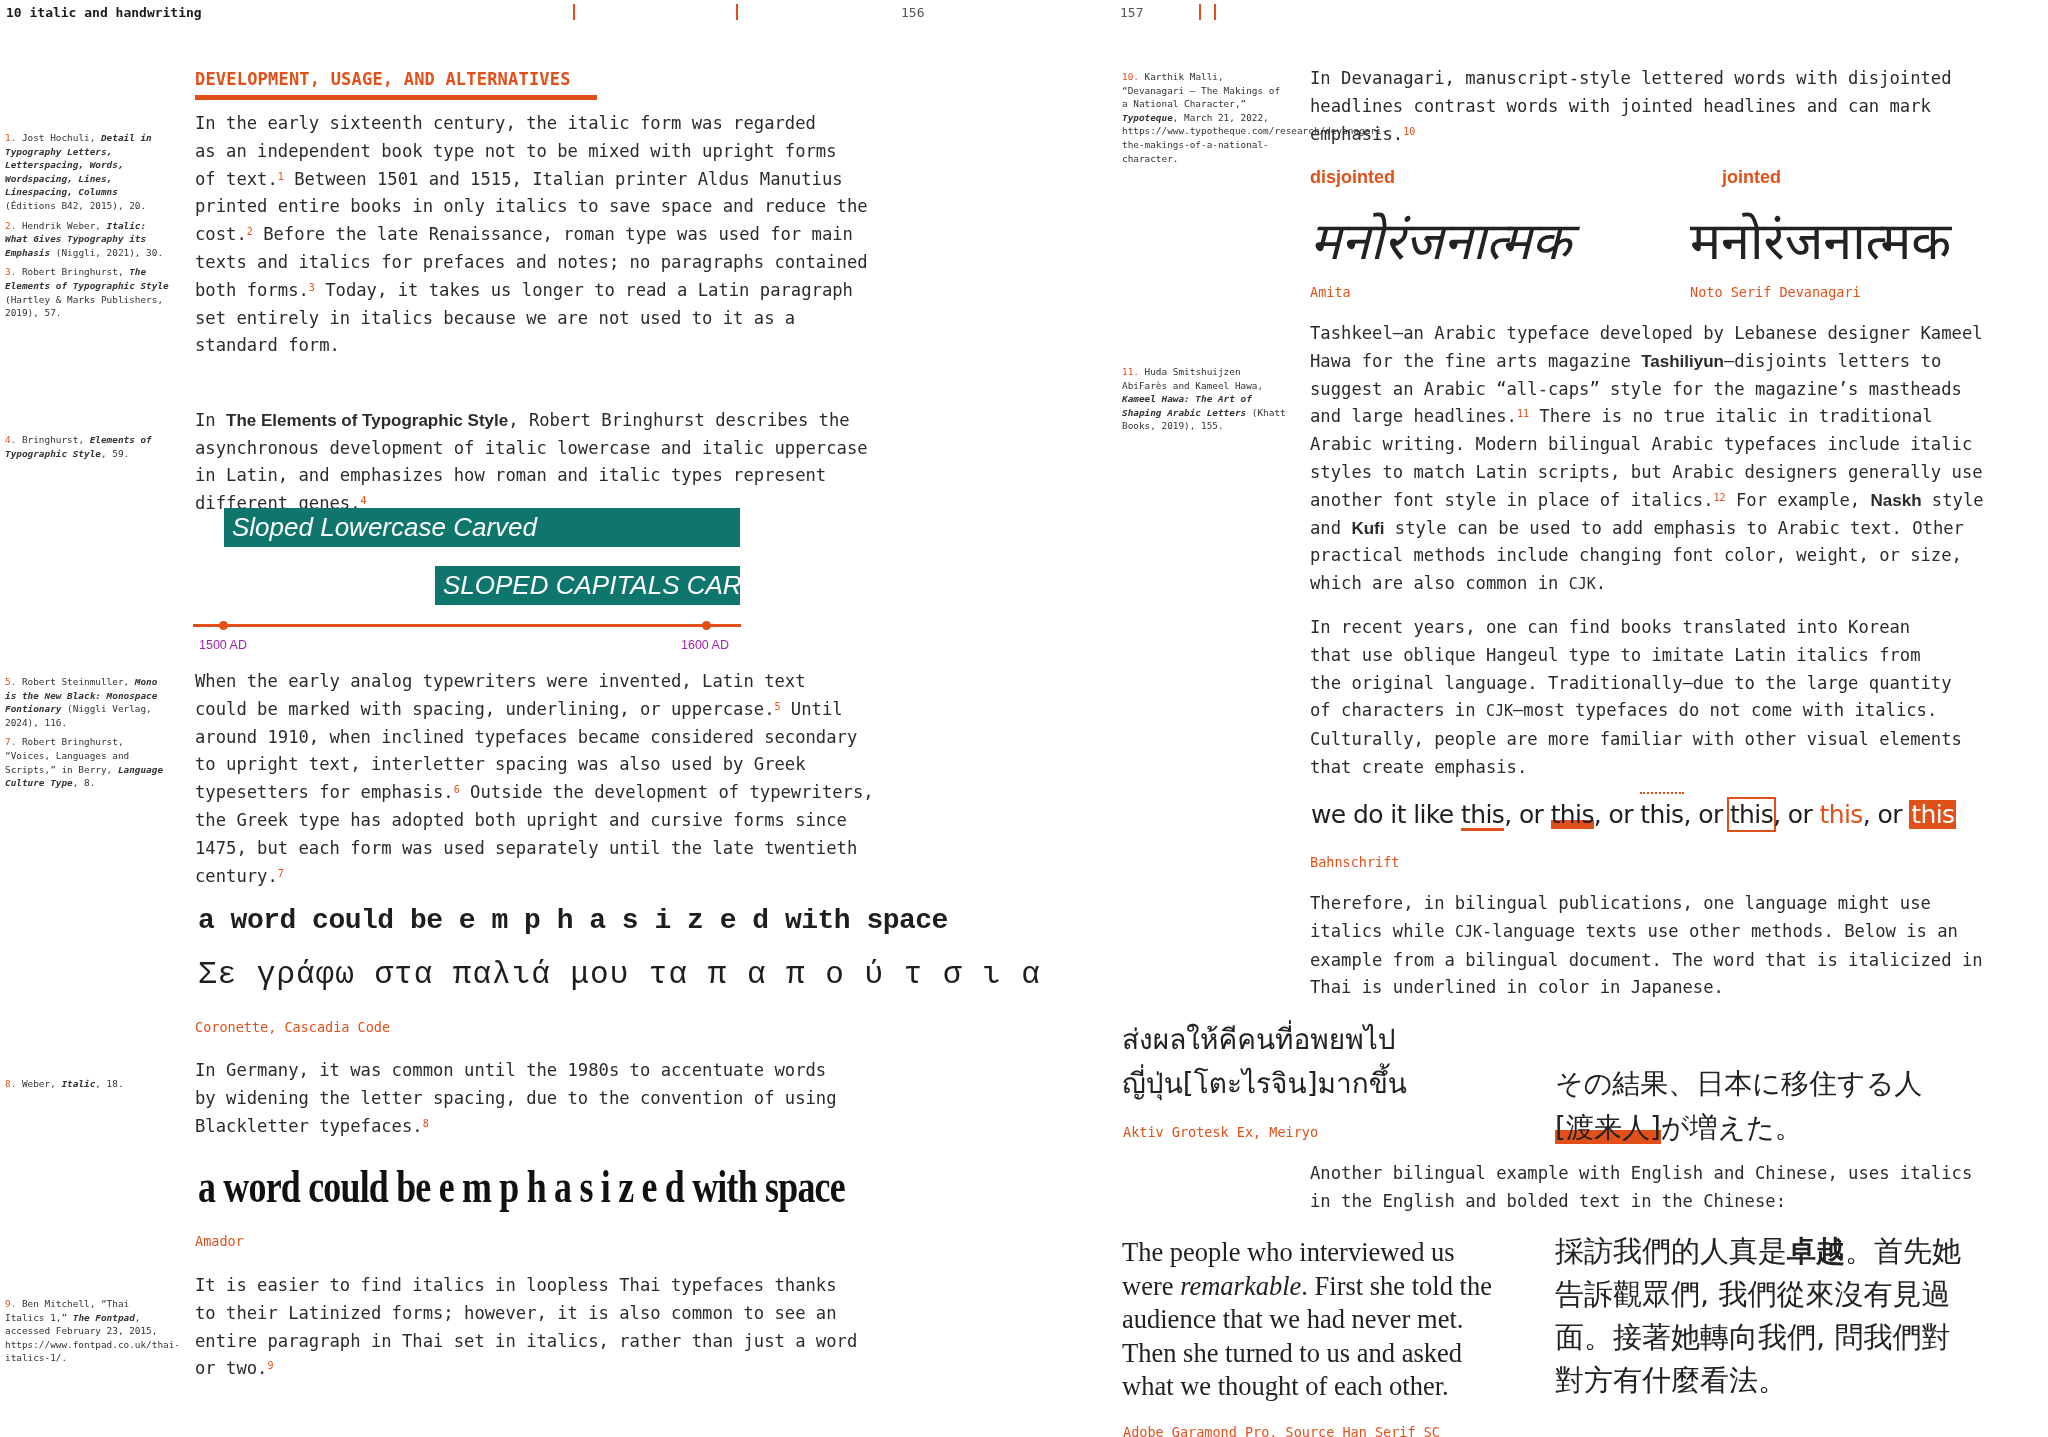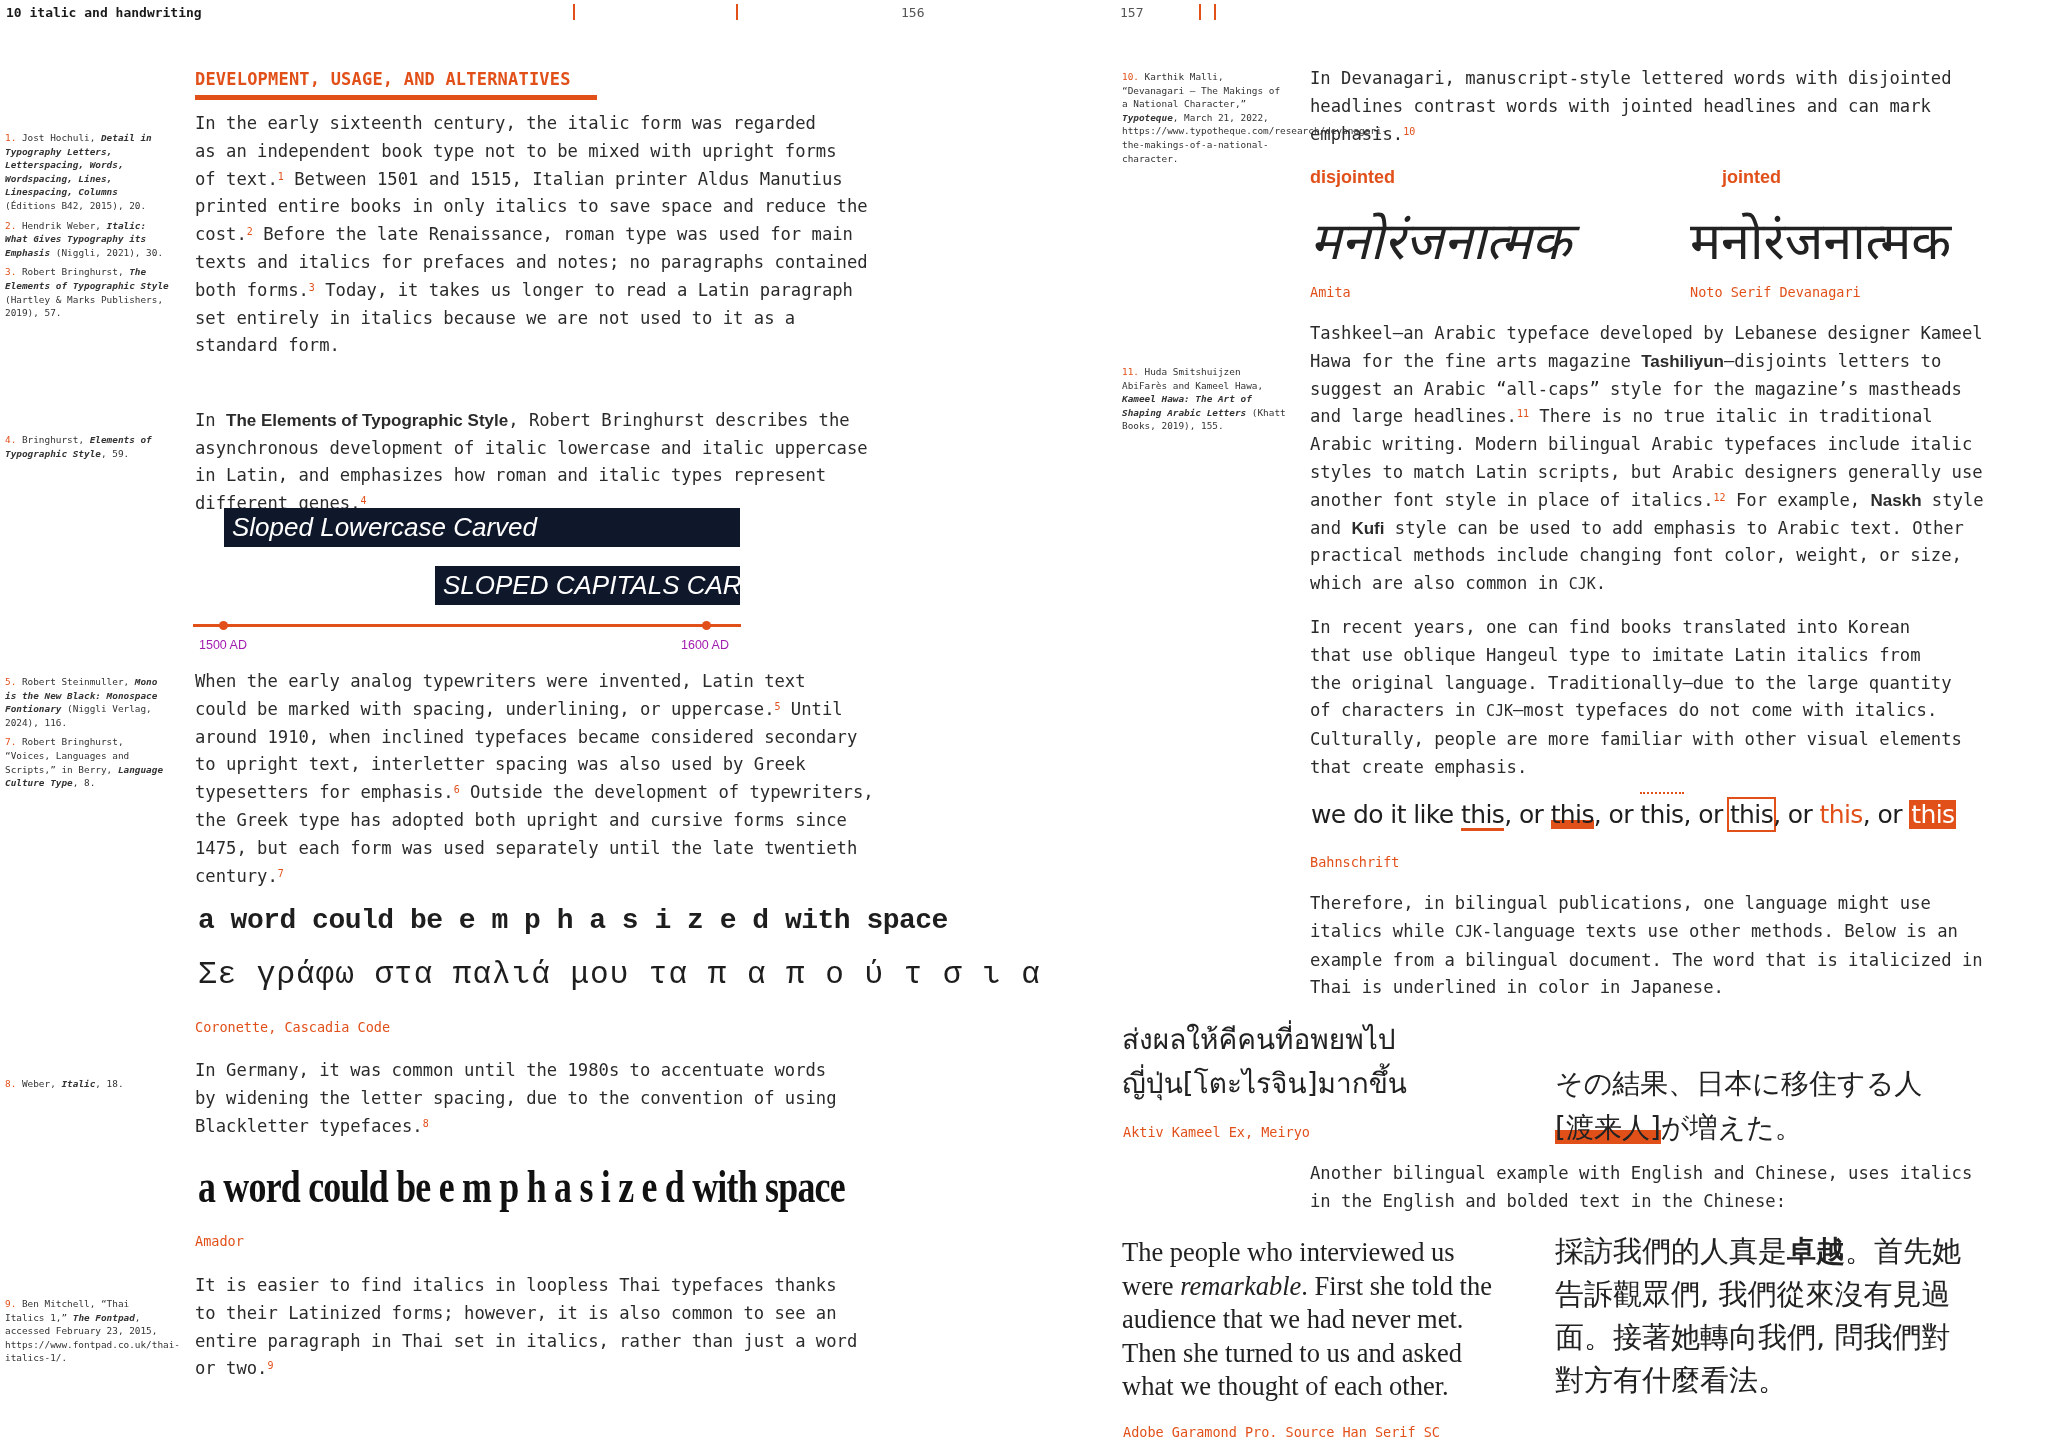--- a/index.html
+++ b/index.html
@@ -19,21 +19,21 @@
   .para b{font-family:"Liberation Sans",sans-serif;font-weight:bold;font-size:17px;}
   .para .sc{font-size:15px;}
   
   .note{font-size:9.4px;line-height:13.6px;color:#333;}
   .note .n{color:#e2501a;}
   .note i{font-style:italic;font-weight:bold;}
   .note-block{margin-bottom:6px;}
   
   .caption{font-size:13.5px;color:#e2501a;white-space:nowrap;}
   
-  .tl-box{background:#0f172a;color:#fff;font-family:"Liberation Sans",sans-serif;font-size:26px;font-style:italic;
+  .tl-box{background:#0f766e;color:#fff;font-family:"Liberation Sans",sans-serif;font-size:26px;font-style:italic;
           font-weight:300;height:39px;line-height:39px;padding-left:8px;box-sizing:border-box;white-space:nowrap;}
   .tl-line{height:3px;background:#e2501a;}
   .tl-dot{width:9px;height:9px;border-radius:50%;background:#e2501a;}
   .tl-label{font-family:"Liberation Sans",sans-serif;font-size:12.5px;color:#a21caf;}
   
   .spec-mono{font-family:"Liberation Mono",monospace;font-weight:bold;font-size:28px;color:#1e1e1e;white-space:nowrap;}
   .spec-black{font-family:"Liberation Serif",serif;font-weight:bold;font-size:46px;color:#111;white-space:nowrap;letter-spacing:-1px;transform:scaleX(0.78);transform-origin:left center;}
   .deva{font-family:"DejaVu Sans",sans-serif;font-size:52px;color:#222;white-space:nowrap;}
   .label-bold{font-family:"Liberation Sans",sans-serif;font-weight:bold;font-size:18px;color:#e2501a;}
   .bahn{font-family:"DejaVu Sans",sans-serif;font-size:25px;color:#1e1e1e;white-space:nowrap;display:flex;align-items:baseline;letter-spacing:-0.6px;}
@@ -146,21 +146,21 @@
     </div>
   <div class="abs caption" style="left:1310px;top:854px;">Bahnschrift</div>
 
   <div class="abs para" style="left:1310px;top:890px;width:740px;" id="p9">Therefore, in bilingual publications, one language might use<br>italics while <span class="sc">CJK</span>-language texts use other methods. Below is an<br>example from a bilingual document. The word that is italicized in<br>Thai is underlined in color in Japanese.</div>
 
   <div class="abs thai" style="left:1122px;top:1018px;">ส่งผลให้คีคนที่อพยพไป
 ญี่ปุ่น[โตะไรจิน]มากขึ้น</div>
   <div class="abs jp" style="left:1555px;top:1018px;">
     <span>その結果、日本に移住する人</span><br><span class="jp-mark">[渡来人]</span><span>が増えた。</span>
   </div>
-  <div class="abs caption" style="left:1123px;top:1124px;">Aktiv Kameel Ex, Meiryo</div>
+  <div class="abs caption" style="left:1123px;top:1124px;">Aktiv Grotesk Ex, Meiryo</div>
 
   <div class="abs para" style="left:1310px;top:1160px;width:740px;" id="p10">Another bilingual example with English and Chinese, uses italics<br>in the English and bolded text in the Chinese:</div>
 
   <div class="abs garamond" style="left:1122px;top:1236px;"><span>The people who interviewed us
 were </span><i>remarkable</i><span>. First she told the
 audience that we had never met.
 Then she turned to us and asked
 what we thought of each other.</span></div>
   <div class="abs chinese" style="left:1555px;top:1230px;"><span>採訪我們的人真是</span><b>卓越</b><span>。首先她
 告訴觀眾們, 我們從來沒有見過

